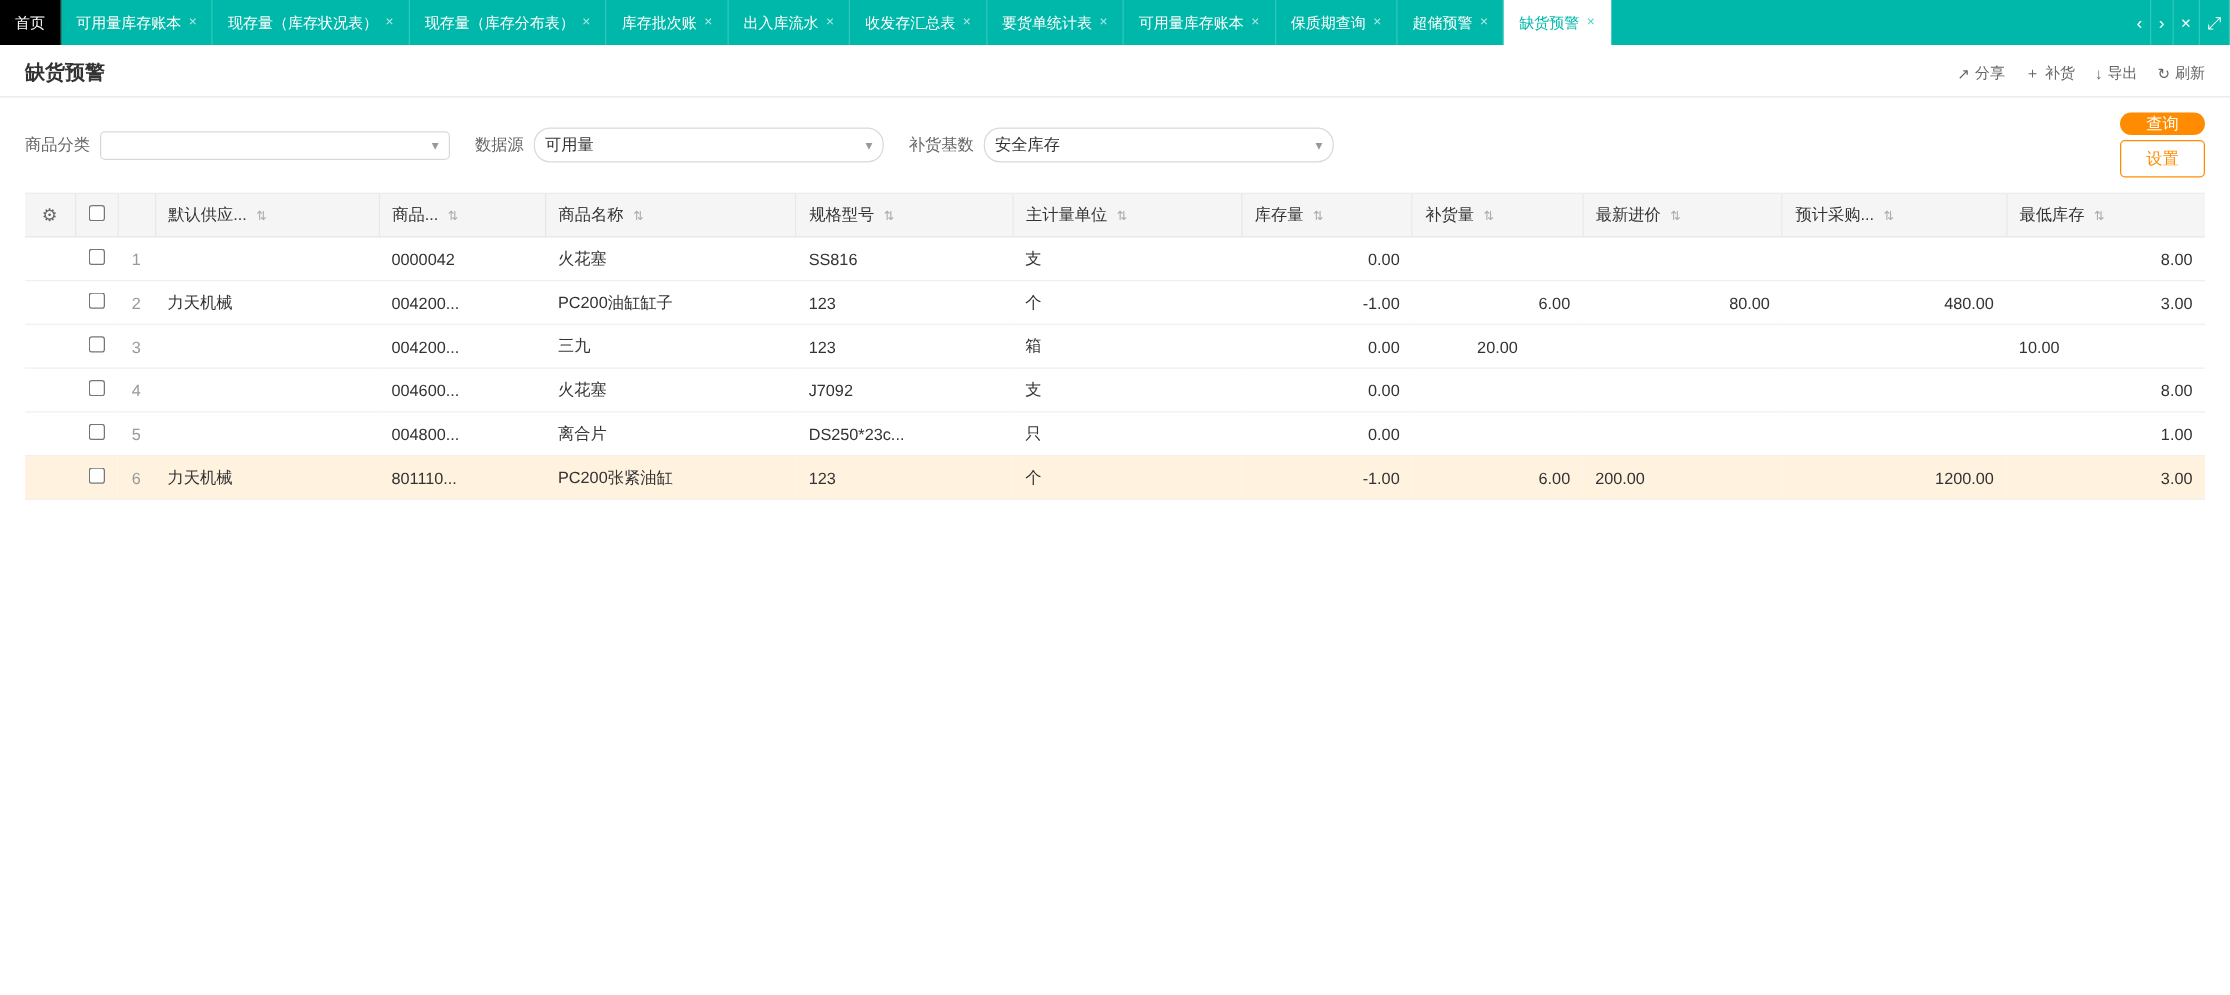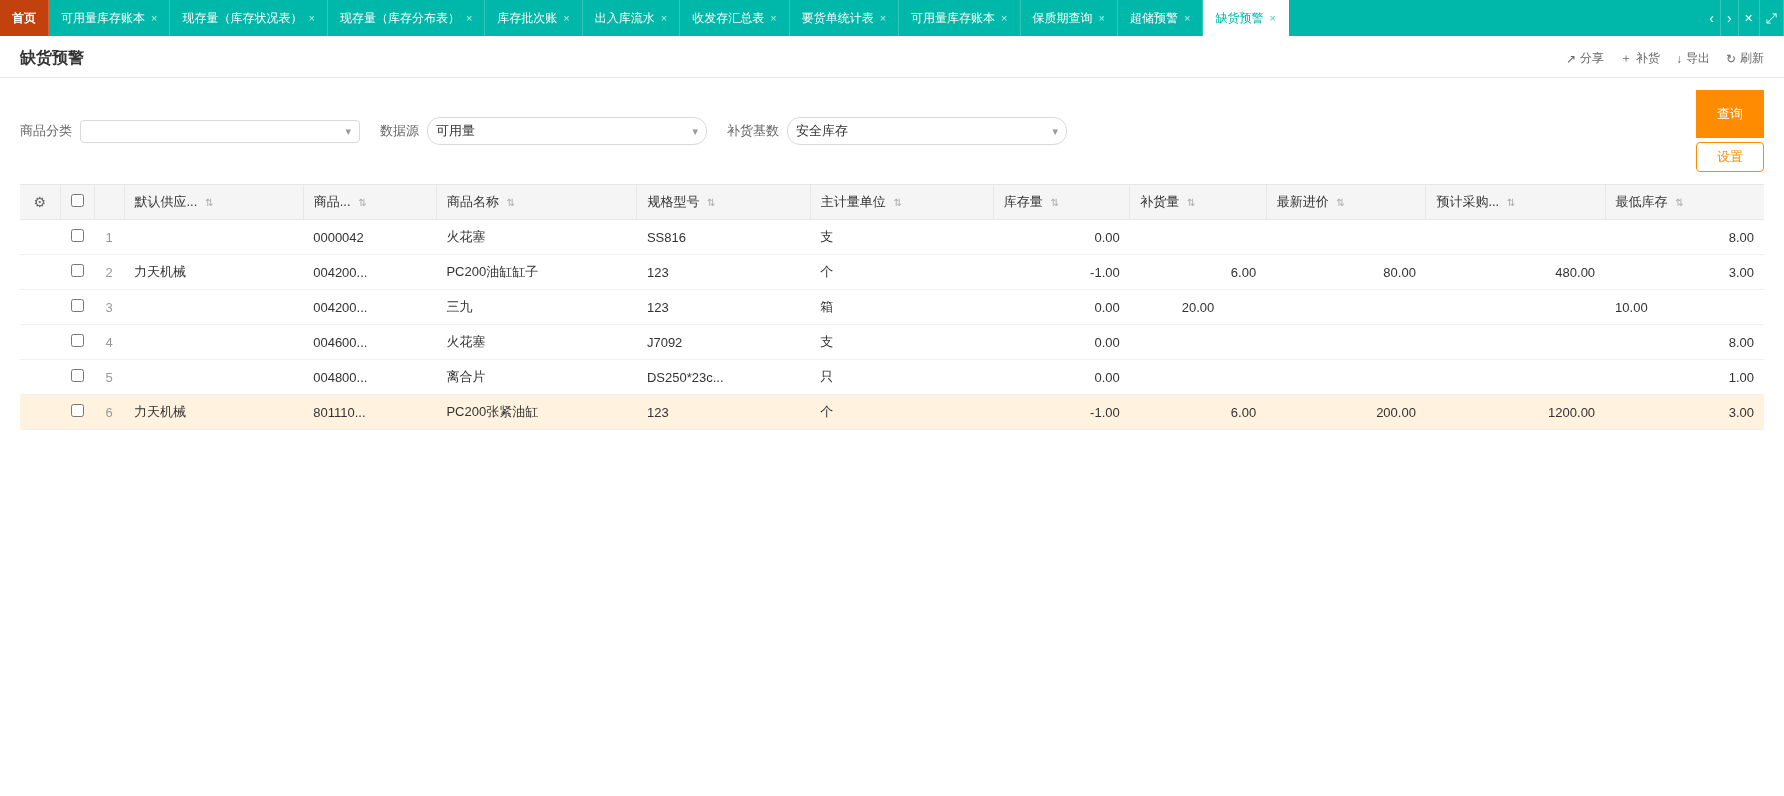--- a/index.html
+++ b/index.html
@@ -21,22 +21,22 @@
       height: 36px;
       color: #fff;
       font-size: 12px;
       cursor: pointer;
       white-space: nowrap;
       border-right: 1px solid rgba(255,255,255,0.2);
       position: relative;
       flex-shrink: 0;
     }
     .tab-item.home {
-      background: #c2410c;
-      font-weight: bold;
+      background: #000000;
+      font-weight: normal;
     }
     .tab-item.active {
       background: #fff;
       color: #00b8a9;
     }
     .tab-item .close-btn {
       margin-left: 6px;
       font-size: 11px;
       opacity: 0.7;
       cursor: pointer;
@@ -130,22 +130,22 @@
     .filter-actions {
       margin-left: auto;
       display: flex;
       flex-direction: column;
       gap: 4px;
     }
     .btn-primary {
       background: #ff8c00;
       color: #fff;
       border: none;
-      border-radius: 0;
-      padding: 15px 20px;
+      border-radius: 12px;
+      padding: 0 20px;
       cursor: pointer;
       font-size: 13px;
     }
     .btn-default {
       background: #fff;
       color: #ff8c00;
       border: 1px solid #ff8c00;
       border-radius: 4px;
       padding: 5px 20px;
       cursor: pointer;
@@ -482,20 +482,20 @@
       <input type="checkbox" style="">
     </td>
     <td class="row-num">6</td>
     <td>力天机械</td>
     <td>801110...</td>
     <td>PC200张紧油缸</td>
     <td>123</td>
     <td>个</td>
     <td style="text-align:right;">-1.00</td>
     <td style="text-align:right;">6.00</td>
-    <td style="text-align:right;">200.00</td>
+    <td style="text-align:left;">200.00</td>
     <td style="text-align:right;">1200.00</td>
     <td style="text-align:right;">3.00</td>
   </tr>
         </tbody>
     </table>
   </div>
 </div>
 
 </body></html>

